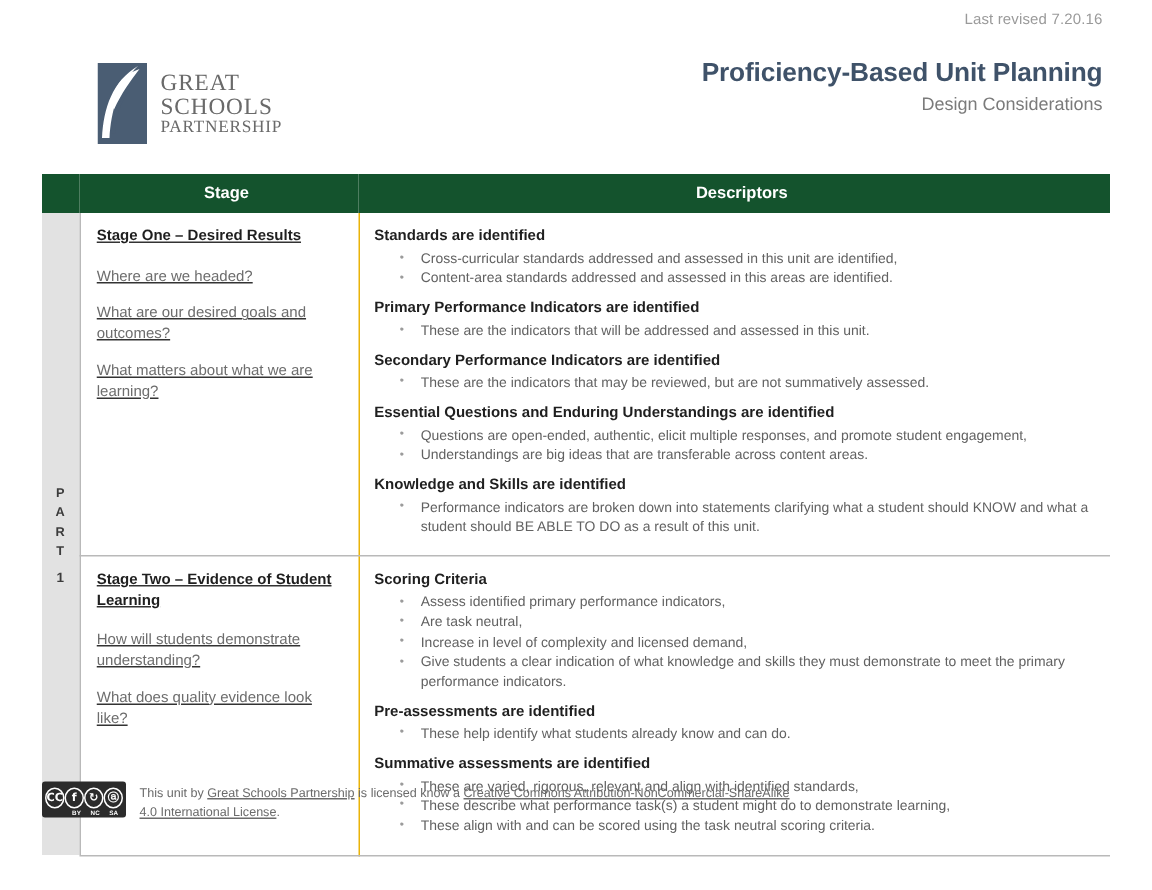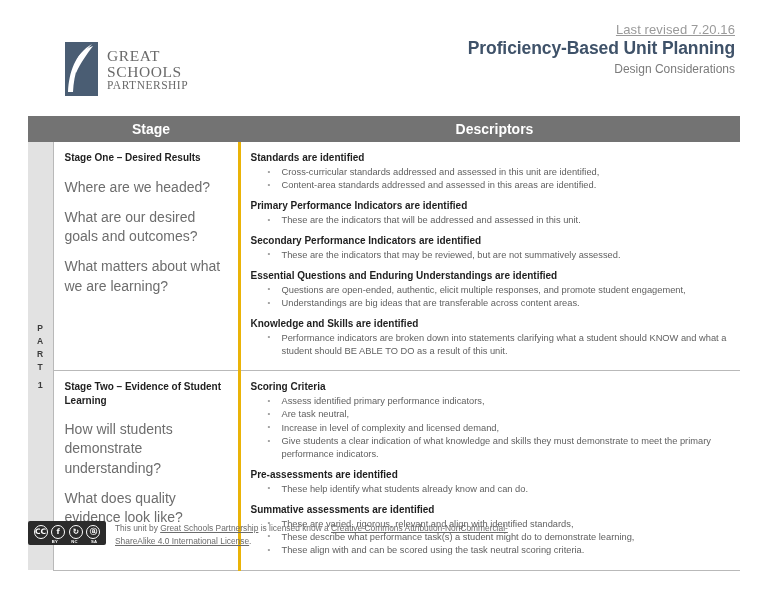--- a/index.html
+++ b/index.html
@@ -19,27 +19,26 @@
   
   .page {
     width: 768px;
     height: 593px;
     position: relative;
     box-sizing: border-box;
   }
 
   .revised {
     position: absolute;
-    top: 22px;
+    top: 8px;
     right: 33px;
-    font-size: 13px;
+    font-size: 10px;
     color: #9a9a9a;
     letter-spacing: 0.1px;
     white-space: nowrap;
-    text-decoration: underline;
   }
 
   .header {
     position: absolute;
     top: 38px;
     left: 35px;
     right: 33px;
     height: 62px;
   }
 
@@ -103,23 +102,23 @@
   .tbl {
     width: 712px;
     border-collapse: collapse;
     table-layout: fixed;
   }
   .tbl col.c-part  { width: 25px; }
   .tbl col.c-stage { width: 186px; }
   .tbl col.c-desc  { width: 501px; }
 
   .hdr-cell {
-    background: #737373;
+    background: #14532d;
     color: #ffffff;
-    font-size: 14px;
+    font-size: 11px;
     font-weight: bold;
     height: 20px;
     padding: 3px 0 3px 10px;
     vertical-align: middle;
     border: none;
   }
   .hdr-cell.blank { padding: 0; }
 
   td.part-cell {
     background: #e2e2e2;
@@ -138,40 +137,41 @@
   .part-num {
     font-size: 9px;
     font-weight: bold;
     color: #3c3c3c;
     margin-top: 6px;
   }
 
   td.stage-cell {
     vertical-align: top;
     padding: 9px 12px 14px 11px;
-    border-right: 3px solid #eab308;
+    border-right: 1px solid #eab308;
     border-bottom: 1px solid #b9b9b9;
+    text-decoration: underline;
   }
   td.desc-cell {
     vertical-align: top;
     padding: 9px 8px 12px 10px;
     border-bottom: 1px solid #b9b9b9;
   }
   tr.row-last td.stage-cell,
   tr.row-last td.desc-cell { border-bottom: 1px solid #b9b9b9; }
 
   .stage-title {
     font-size: 10px;
     font-weight: bold;
     color: #1f1f1f;
     line-height: 1.35;
     margin-bottom: 13px;
   }
   .stage-q {
-    font-size: 14px;
+    font-size: 10px;
     color: #6d6d6d;
     line-height: 1.38;
     margin-bottom: 11px;
   }
   .stage-q:last-child { margin-bottom: 0; }
 
   .grp { margin-bottom: 7px; }
   .grp:last-child { margin-bottom: 0; }
   .grp-title {
     font-size: 10px;
@@ -205,21 +205,21 @@
   
   .footer {
     position: absolute;
     left: 28px;
     top: 521px;
     width: 500px;
     display: flex;
     align-items: flex-start;
   }
   .cc-badge {
-    width: 78px;
+    width: 56px;
     height: 24px;
     background: #2b2b2b;
     border-radius: 2px;
     flex: 0 0 auto;
     position: relative;
     display: flex;
     align-items: center;
     justify-content: space-evenly;
     padding: 0 2px;
     box-sizing: border-box;

